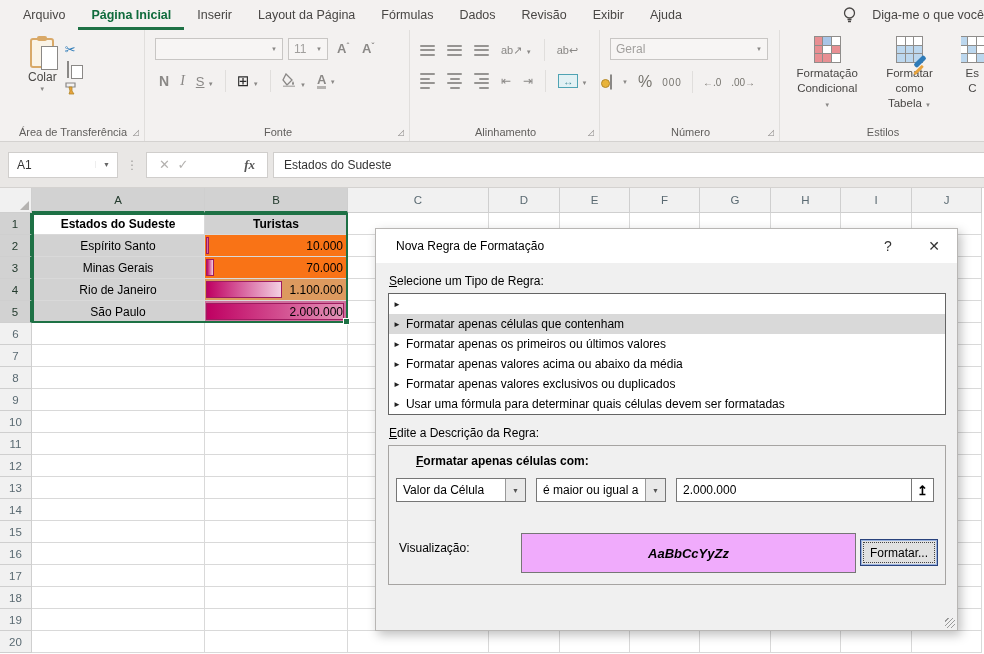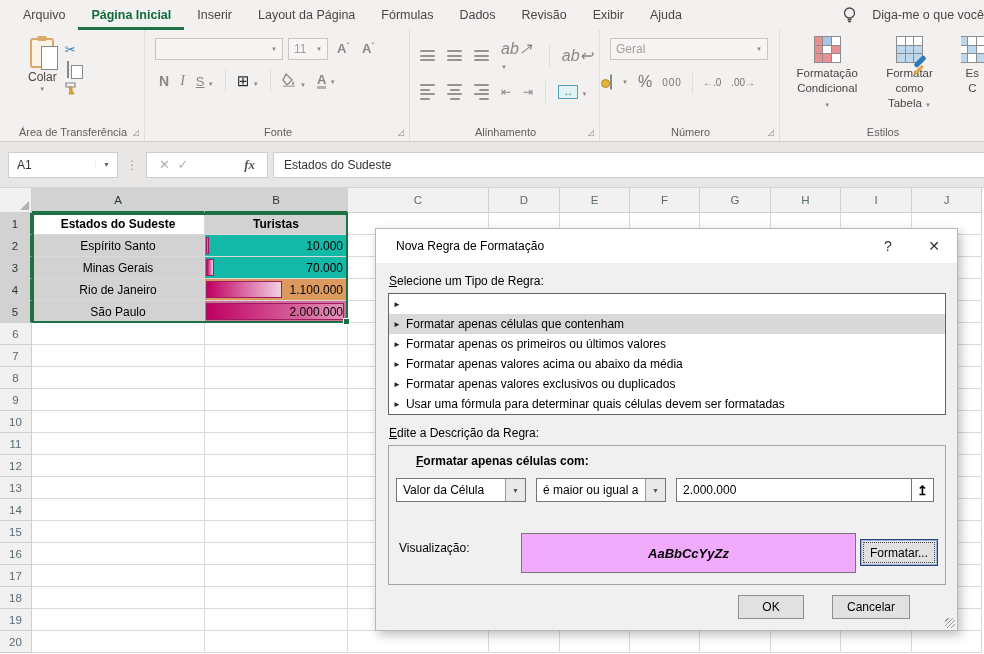--- a/index.html
+++ b/index.html
@@ -51,21 +51,21 @@
   .vsep { width: 1px; height: 22px; background: #e0dedc; }
   .ico-borders { color: #2b2b2b; font-size: 15px; }
   .ico-fill svg, .ico-fontcolor { display: inline-block; }
   .ico-fontcolor { color: #8a8886; font-weight: bold; font-size: 13px; border-bottom: 3px solid #b5b3b1; line-height: 13px; }
   .al-row { display: flex; align-items: center; gap: 12px; padding: 9px 6px 0 10px; color: #8a8886; }
   .ico-lines { display: flex; flex-direction: column; gap: 2.5px; width: 15px; }
   .ico-lines b { display: block; height: 2px; background: #969492; border-radius: 1px; width: 15px; }
   .ico-lines.l b:nth-child(even) { width: 10px; }
   .ico-lines.c { align-items: center; } .ico-lines.c b:nth-child(even) { width: 10px; }
   .ico-lines.r { align-items: flex-end; } .ico-lines.r b:nth-child(even) { width: 10px; }
-  .orient { font-size: 16px; transform: rotate(0); font-style: italic; }
+  .orient { font-size: 11px; transform: rotate(0); }
   .ico-merge { width: 20px; height: 14px; border: 1px solid #4fa3b3; background: #e2f1f4;
     color: #3d8a99; font-size: 10px; display: inline-flex; align-items: center; justify-content: center; }
   .num-row2 { display: flex; align-items: center; gap: 10px; padding: 9px 4px 0 10px; color: #77756f; }
   .ico-acct { width: 19px; height: 14px; border: 1px solid #8a8886; border-radius: 2px; background: #fff; position: relative; }
   .ico-acct::after { content: ""; position: absolute; right: 1px; bottom: 1px; width: 7px; height: 7px;
     border-radius: 50%; background: #e8b33a; border: 1px solid #b3882a; }
   .pct { font-size: 16px; } .thou { font-size: 10px; letter-spacing: 1px; }
   .decs { font-size: 10px; white-space: nowrap; }
   .styles-wrap { display: flex; gap: 16px; padding: 6px 0 0 16px; }
   .bigbtn { display: flex; flex-direction: column; align-items: center; font-size: 11.5px;
@@ -103,21 +103,21 @@
   .corner::after { content: ""; position: absolute; right: 2px; bottom: 2px;
     border-left: 9px solid transparent; border-bottom: 9px solid #b5b3b1; }
   .rh { background: #f1f1f1; border-right: 1px solid #cfcfcf; border-bottom: 1px solid #cfcfcf;
     display: flex; align-items: center; justify-content: center; font-size: 11.5px; color: #5a6a72; }
   .rh.sel { background: #d2d2d2; color: #243b2e; border-right: 2px solid #1e7145; }
   .cell { border-right: 1px solid #d9d9d9; border-bottom: 1px solid #d9d9d9;
     display: flex; align-items: center; padding: 0 4px; color: #000; overflow: hidden; position: relative; }
   .cell.ctr { justify-content: center; } .cell.rt { justify-content: flex-end; }
   .cell.bold { font-weight: bold; }
   .bg-sel { background: #d2d2d2; }
-  .bg-grn { background: #14b8a6; } .bg-org { background: #dd9a5f; } .bg-pnk { background: #cd6f9c; }
+  .bg-grn { background: #f97316; } .bg-org { background: #dd9a5f; } .bg-pnk { background: #cd6f9c; }
   .dbar { position: absolute; left: 1px; top: 2px; bottom: 2px; border: 1px solid #9e1b5f;
     background: linear-gradient(to right, #bf0062, #f3d0e2); z-index: 0; }
   .cell span { position: relative; z-index: 1; }
   .selbox { position: absolute; left: 32px; top: 25px; width: 316px; height: 110px;
     border: 2px solid #1e7145; pointer-events: none; z-index: 5; }
   .handle { position: absolute; right: -4px; bottom: -4px; width: 7px; height: 7px;
     background: #1e7145; border: 1px solid #fff; pointer-events: auto; }
   
   .dialog { position: absolute; left: 375px; top: 228px; width: 583px; height: 403px;
     background: #f0f0f0; border: 1px solid #b8b6b4; box-shadow: 3px 4px 10px rgba(0,0,0,.25);
@@ -740,18 +740,14 @@
       </div>
     </div>
     <div class="prev-row">
       <span>Visualização:</span>
       <span class="prevbox">
           <span>AaBbCcYyZz</span>
         </span>
       <span class="fmtbtn ak">Formatar...</span>
     </div>
   </div>
-  <div class="okrow">
-    <span class="dbtn okbtn">OK</span>
-    <span class="dbtn cancelbtn">Cancelar</span>
-  </div>
   <span class="grip"></span>
 </div>
 
 </body></html>

